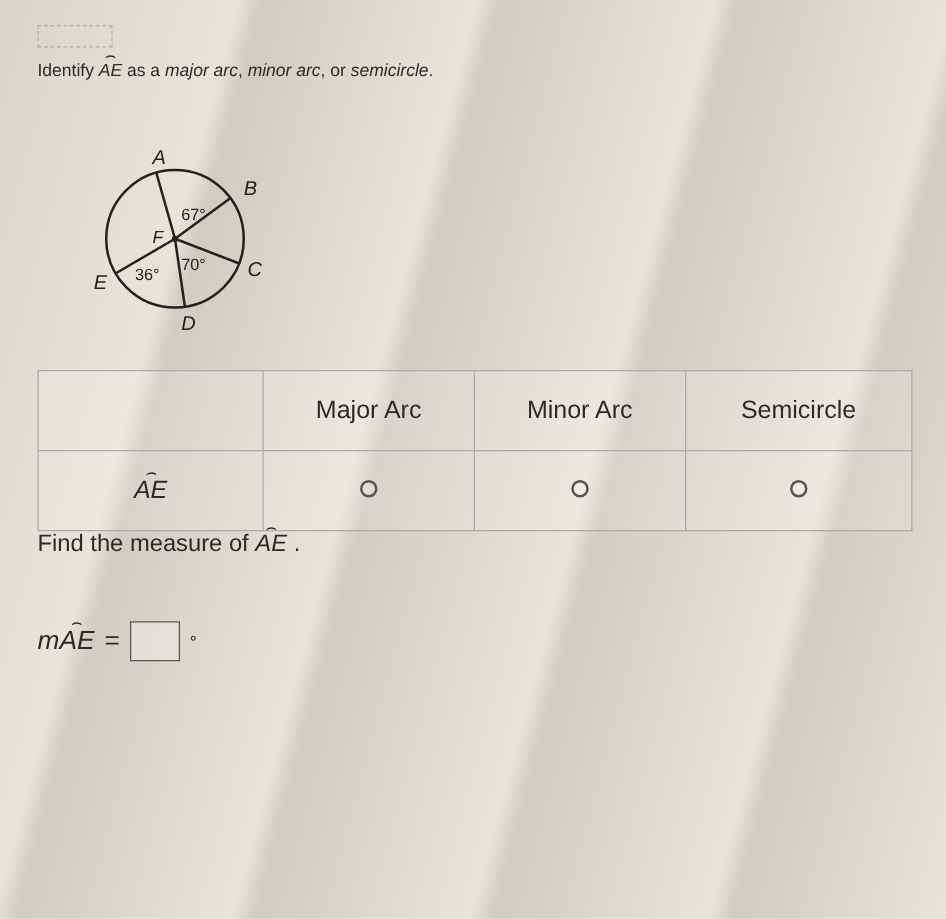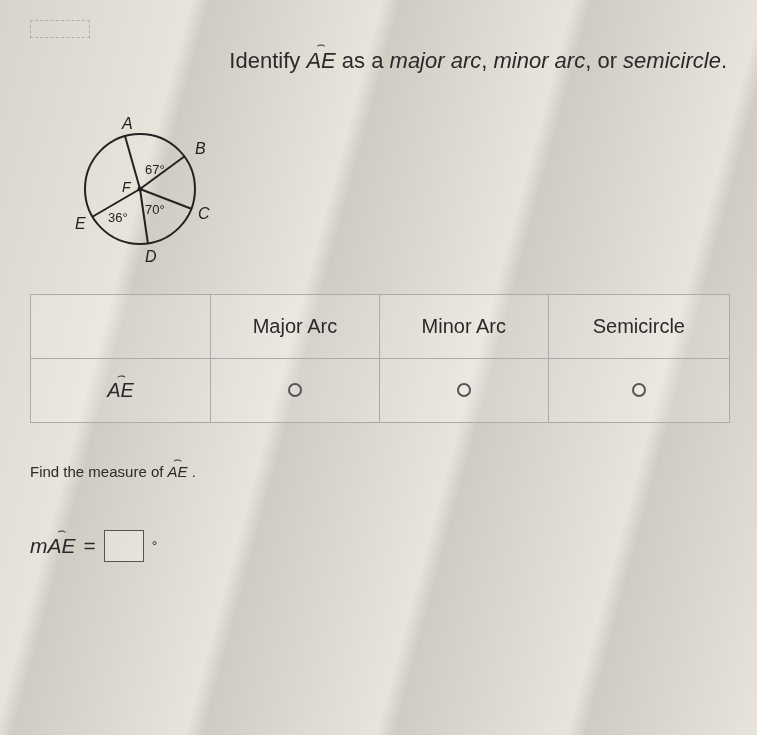--- a/index.html
+++ b/index.html
@@ -6,24 +6,23 @@
     body {
       width: 757px;
       height: 735px;
       font-family: Arial, sans-serif;
       background: linear-gradient(105deg, #d8d4cc 0%, #e8e4dc 20%, #d0ccc4 22%, #e8e4dc 40%, #d0ccc4 42%, #e8e4dc 60%, #d0ccc4 62%, #e8e4dc 80%, #d0ccc4 82%, #e8e4dc 100%);
       color: #2a2a2a;
       padding: 20px 30px;
       position: relative;
     }
     .question-text {
-      font-size: 22px;
-      margin-bottom: 20px;
+      font-size: 14px;
+      margin-bottom: 32px;
       margin-top: 10px;
-      text-align: right;
     }
     .italic { font-style: italic; }
     .diagram-area {
       margin: 10px 0 20px 20px;
       position: relative;
       width: 200px;
       height: 180px;
     }
     .circle-svg { display: block; }
     .answer-table {
@@ -42,22 +41,21 @@
     .answer-table th { font-weight: normal; }
     .col-label { width: 180px; text-align: left; padding-left: 30px; font-style: italic; position: relative; }
     .radio {
       width: 14px; height: 14px;
       border: 2px solid #555;
       border-radius: 50%;
       display: inline-block;
       background: rgba(255,255,255,0.2);
     }
     .find-text {
-      font-size: 15px;
-      margin-top: 40px;
+      font-size: 19px;
     }
     .measure-row {
       font-size: 21px;
       margin-top: 50px;
       display: flex;
       align-items: center;
       gap: 8px;
     }
     .input-box {
       width: 40px;

